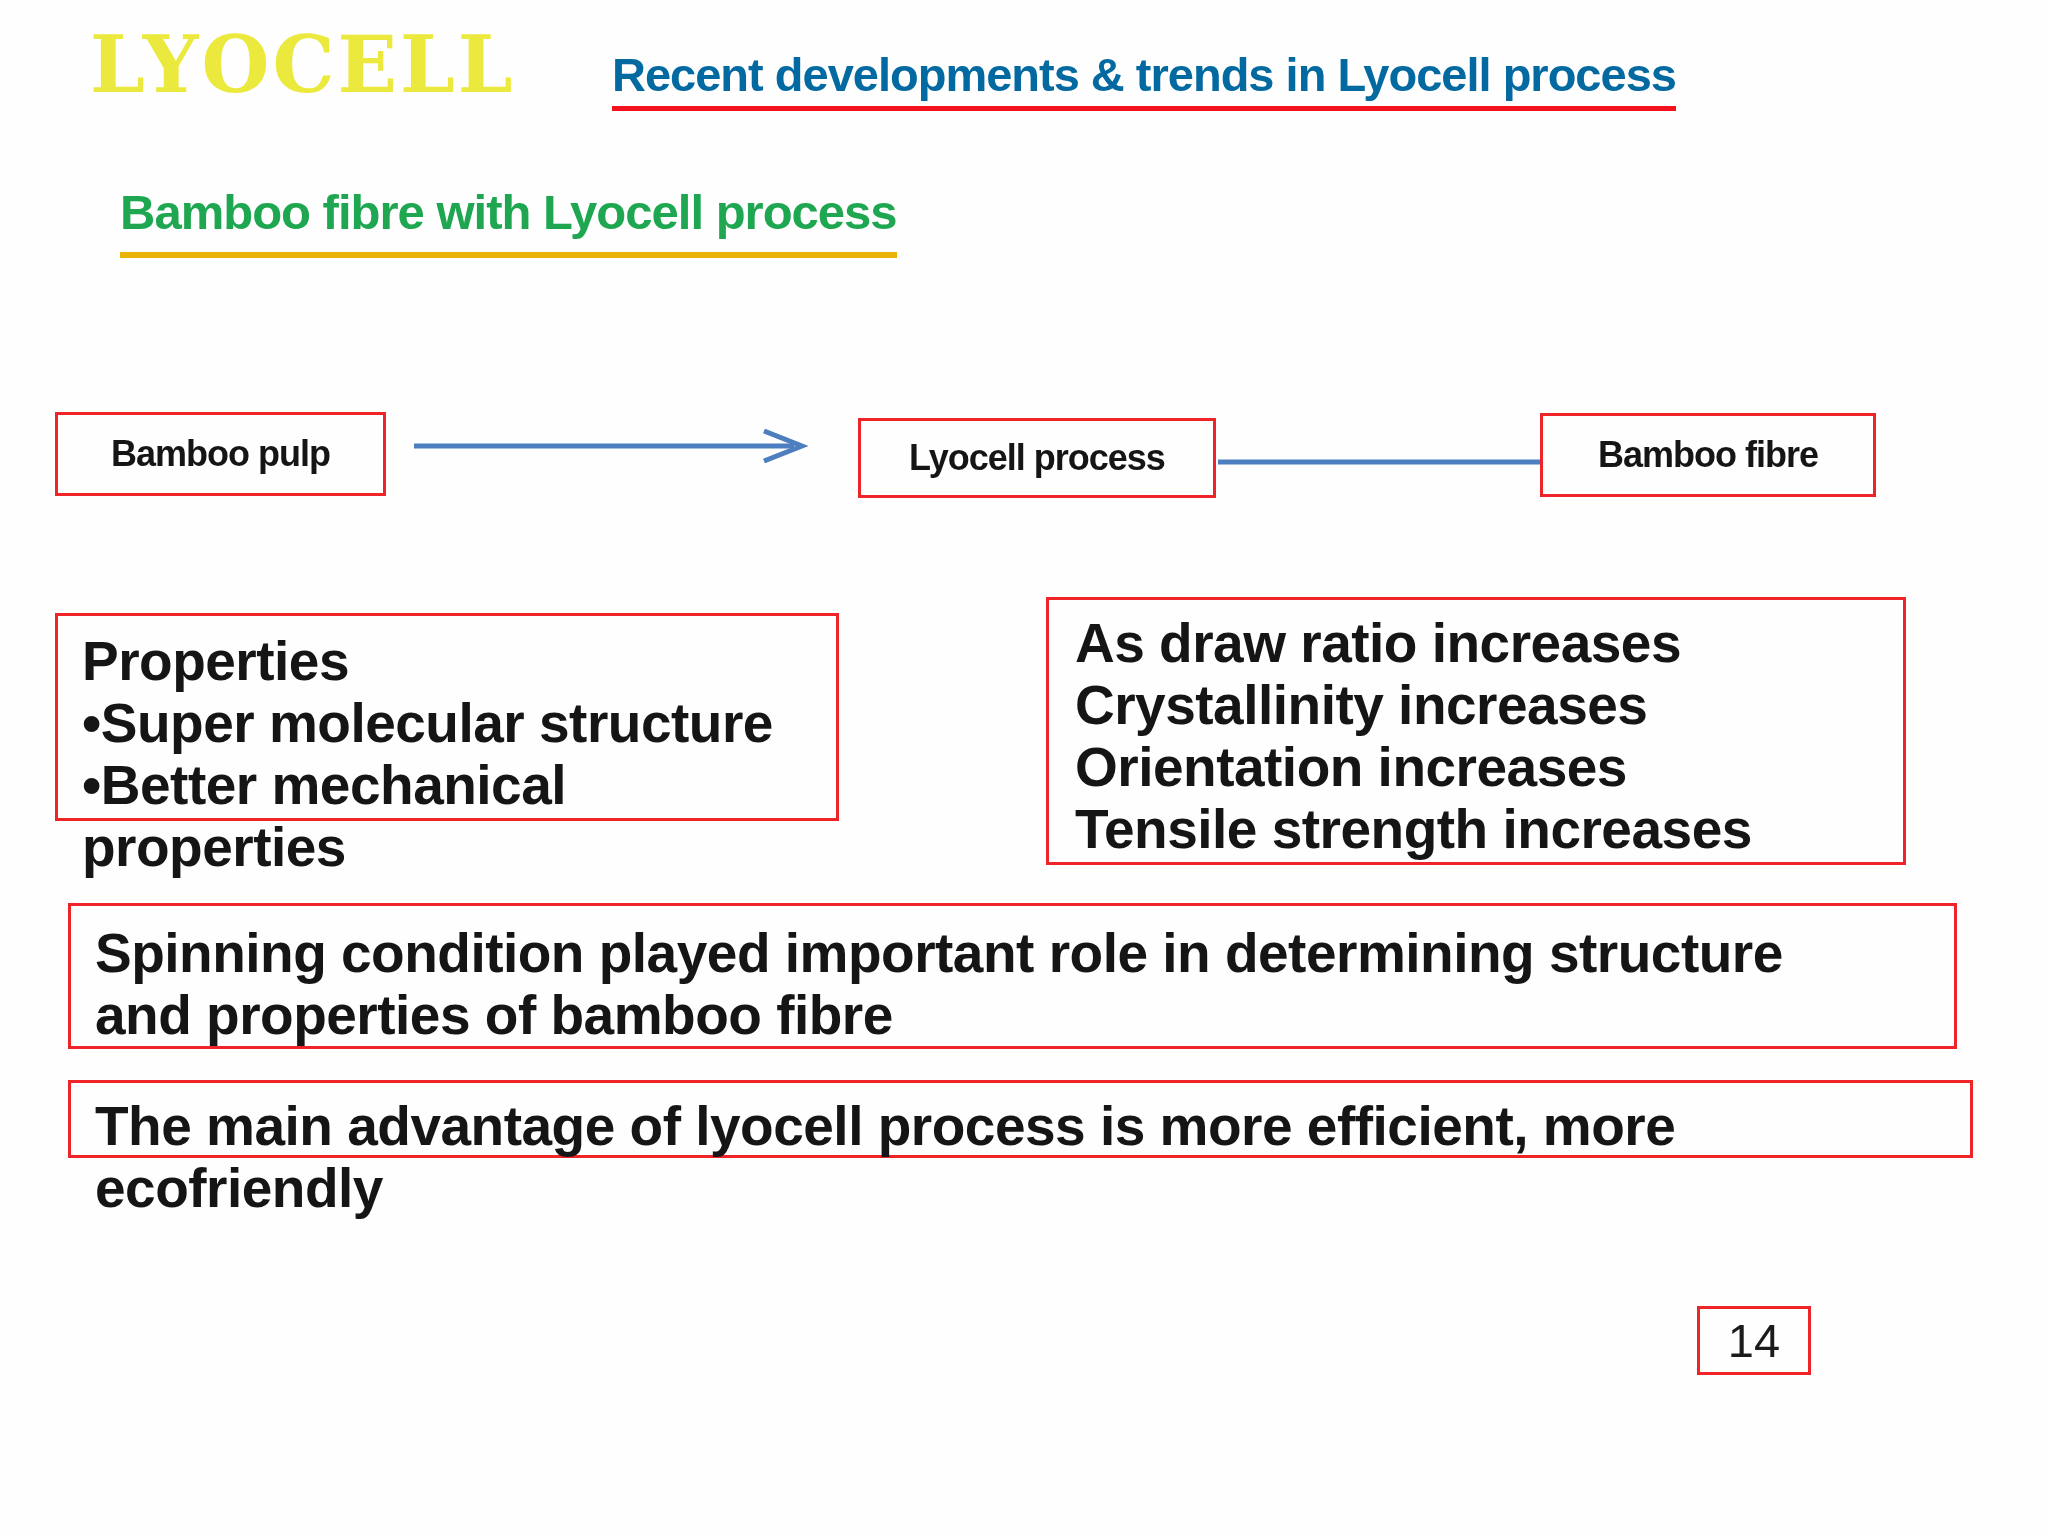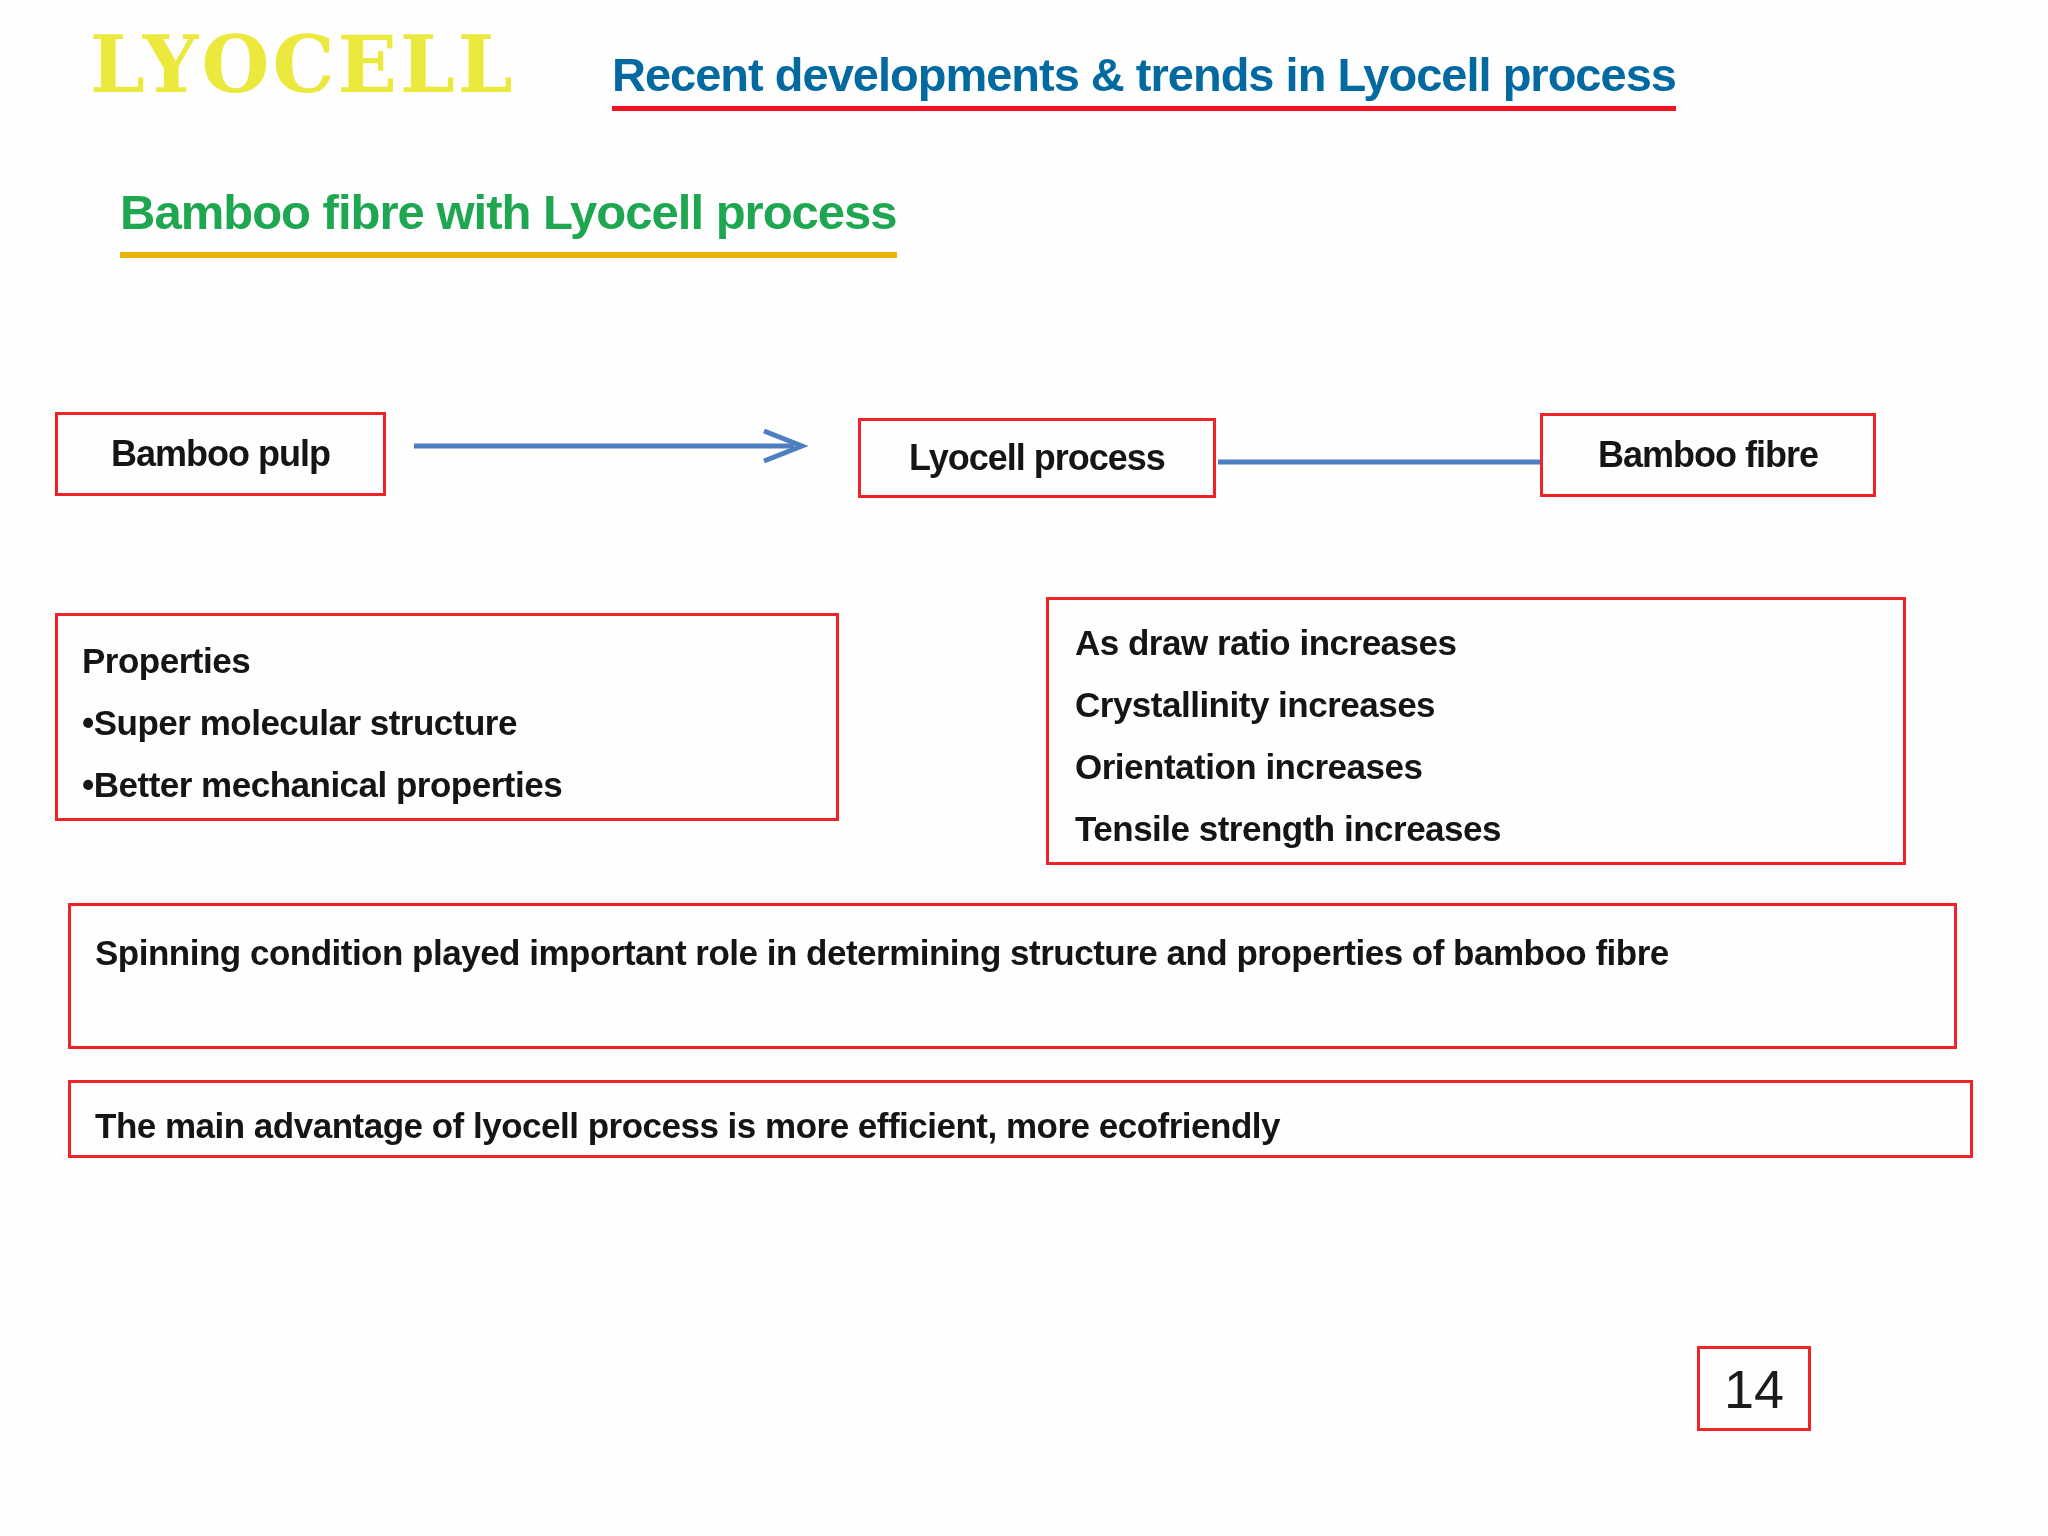--- a/index.html
+++ b/index.html
@@ -46,35 +46,34 @@
   .node2{left:858px;top:418px;width:358px;height:80px;}
   .node3{left:1540px;top:413px;width:336px;height:84px;}
   .arrow{position:absolute;}
   .arrow1{left:412px;top:429px;}
   .arrow2{left:1216px;top:445px;}
   
   .box{
     position:absolute;
     border:3px solid #ee2428;background:#fefefe;
     box-sizing:border-box;
-    font-size:35px;font-weight:bold;letter-spacing:-0.5px;
+    font-size:55px;font-weight:bold;letter-spacing:-0.5px;
     line-height:62px;color:#151515;
   }
   .properties-box{left:55px;top:613px;width:784px;height:208px;padding:14px 10px 0 24px;}
   .draw-box{left:1046px;top:597px;width:860px;height:268px;padding:12px 10px 0 26px;}
   .spinning-box{left:68px;top:903px;width:1889px;height:146px;padding:16px 120px 0 24px;}
   .advantage-box{left:68px;top:1080px;width:1905px;height:78px;padding:12px 10px 0 24px;}
   
   .page-number-box{
-    position:absolute;left:1697px;top:1306px;width:114px;height:85px;
+    position:absolute;left:1697px;top:1306px;width:114px;height:69px;
     border:3px solid #ee2428;background:#fefefe;
     display:flex;align-items:center;justify-content:center;
-    font-size:54px;font-weight:400;color:#1b1b1b;
+    font-size:47px;font-weight:400;color:#1b1b1b;
     box-sizing:border-box;
-    margin-top:40px;
   }
 </style>
 </head>
 <body>
 
 <div class="slide">
 
   <div class="logo">LYOCELL</div>
 
   <div class="header-title">Recent developments &amp; trends in Lyocell process</div>

